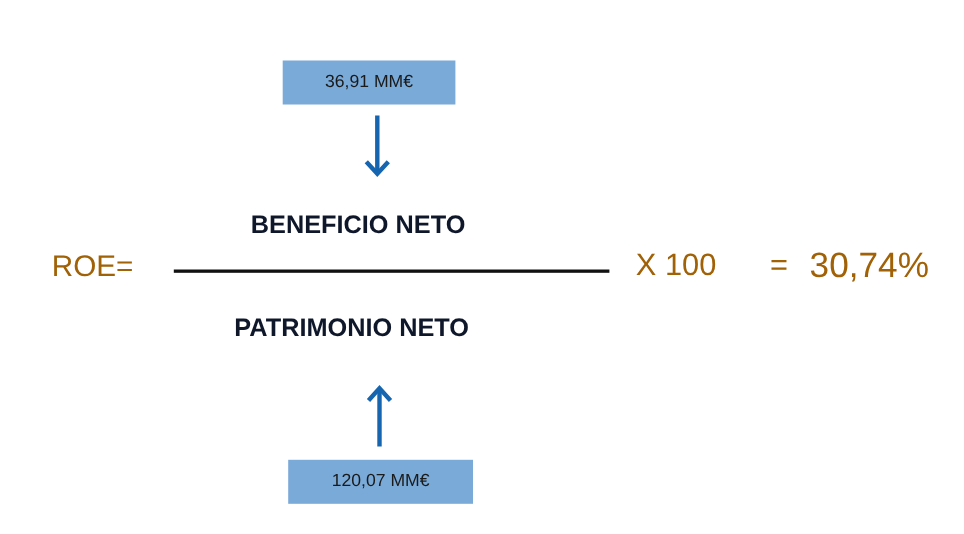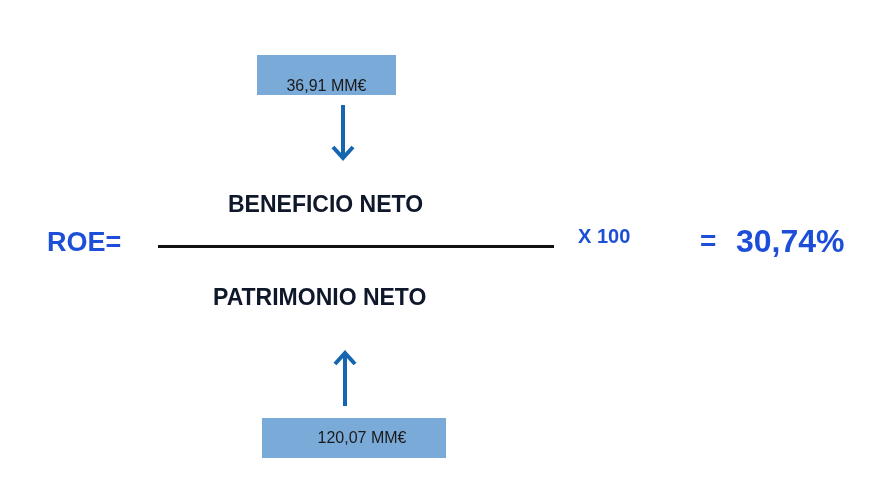--- a/index.html
+++ b/index.html
@@ -1,48 +1,48 @@
 <!DOCTYPE html>
 <html><head>
 <meta charset="utf-8">
 <style>
   html, body { margin:0; padding:0; background:#ffffff; }
   body { width:876px; height:485px; position:relative; overflow:hidden; font-family:"Liberation Sans", sans-serif; }
   .box { position:absolute; background:#7aaad8; color:#1a1a1a; font-size:16px; display:flex; align-items:center; justify-content:center; }
   .blue { position:absolute; color:#0f172a; font-weight:bold; font-size:23px; white-space:nowrap; }
-  .black { position:absolute; color:#1d4ed8; font-weight:bold; white-space:nowrap; }
+  .black { position:absolute; color:#a16207; font-weight:normal; white-space:nowrap; }
   .line { position:absolute; background:#111; height:3px; }
   svg.arrow { position:absolute; }
 </style>
 </head>
 <body>
 
-<div class="box" style="left:257px;top:55px;width:139px;height:40px;align-items:flex-end;">
+<div class="box" style="left:257px;top:55px;width:157px;height:40px;">
   <span>36,91 MM€</span>
 </div>
 
 <svg class="arrow" style="left:330px;top:103px;" width="26" height="60" viewBox="0 0 26 60">
   <line x1="13" y1="2" x2="13" y2="54" stroke="#1565b0" stroke-width="4"></line>
   <polyline points="3,44 13,55 23,44" fill="none" stroke="#1565b0" stroke-width="4"></polyline>
 </svg>
 
 <div class="blue" style="left:228px;top:191px;">BENEFICIO NETO</div>
 
 <div class="black" style="left:47px;top:227px;font-size:27px;">ROE=</div>
 
 <div class="line" style="left:158px;top:245px;width:396px;"></div>
 
-<div class="black" style="left:578px;top:225px;font-size:20px;text-align:center;">X 100</div>
+<div class="black" style="left:578px;top:225px;font-size:28px;text-align:center;">X 100</div>
 
 <div class="black" style="left:700px;top:225px;font-size:28px;">=</div>
 
 <div class="black" style="left:736px;top:223px;font-size:32px;">30,74%</div>
 
 <div class="blue" style="left:213px;top:284px;">PATRIMONIO NETO</div>
 
 <svg class="arrow" style="left:332px;top:348px;" width="26" height="60" viewBox="0 0 26 60">
   <line x1="13" y1="6" x2="13" y2="58" stroke="#1565b0" stroke-width="4"></line>
   <polyline points="3,16 13,5 23,16" fill="none" stroke="#1565b0" stroke-width="4"></polyline>
 </svg>
 
-<div class="box" style="left:262px;top:418px;width:168px;height:40px;padding-left:16px;">
+<div class="box" style="left:262px;top:418px;width:168px;height:40px;">
   <span>120,07 MM€</span>
 </div>
 
 </body></html>

